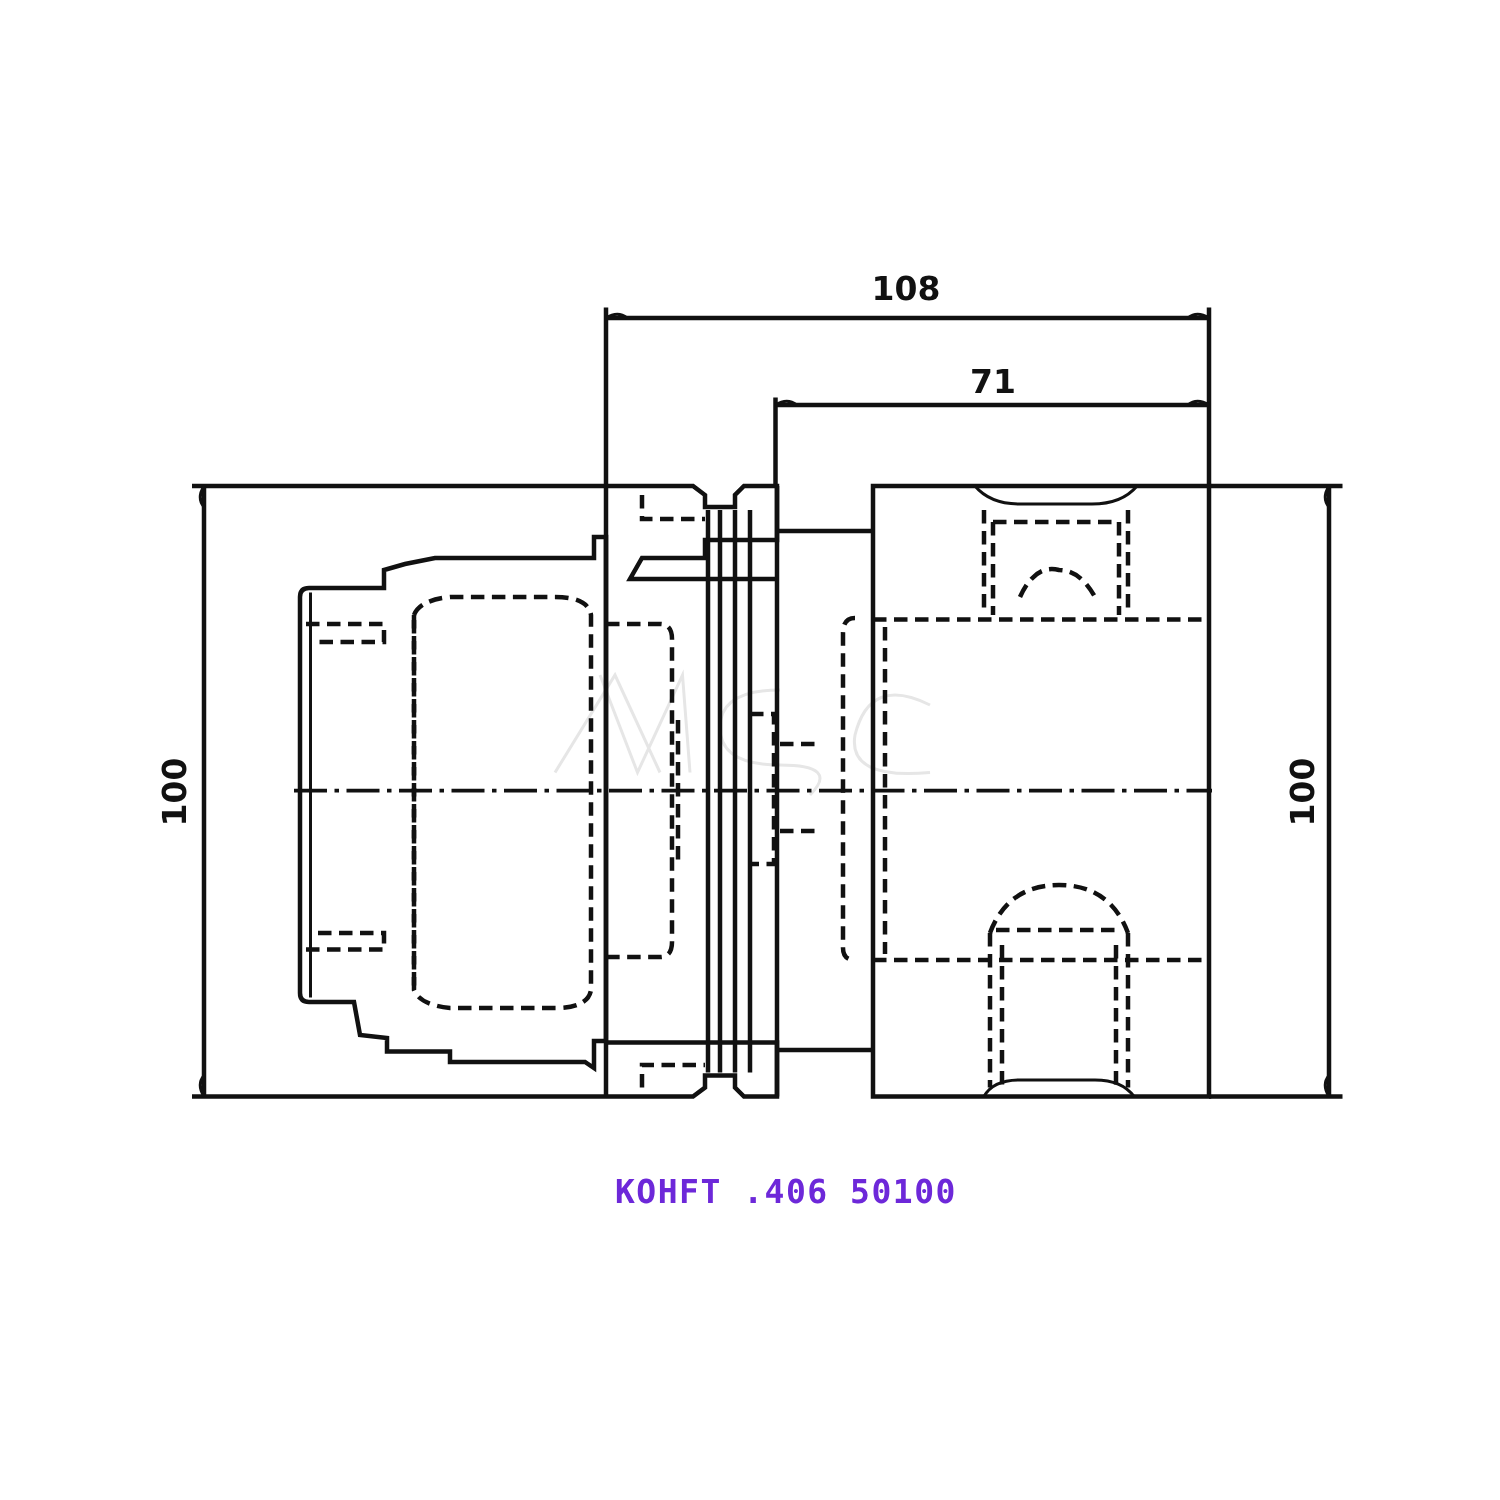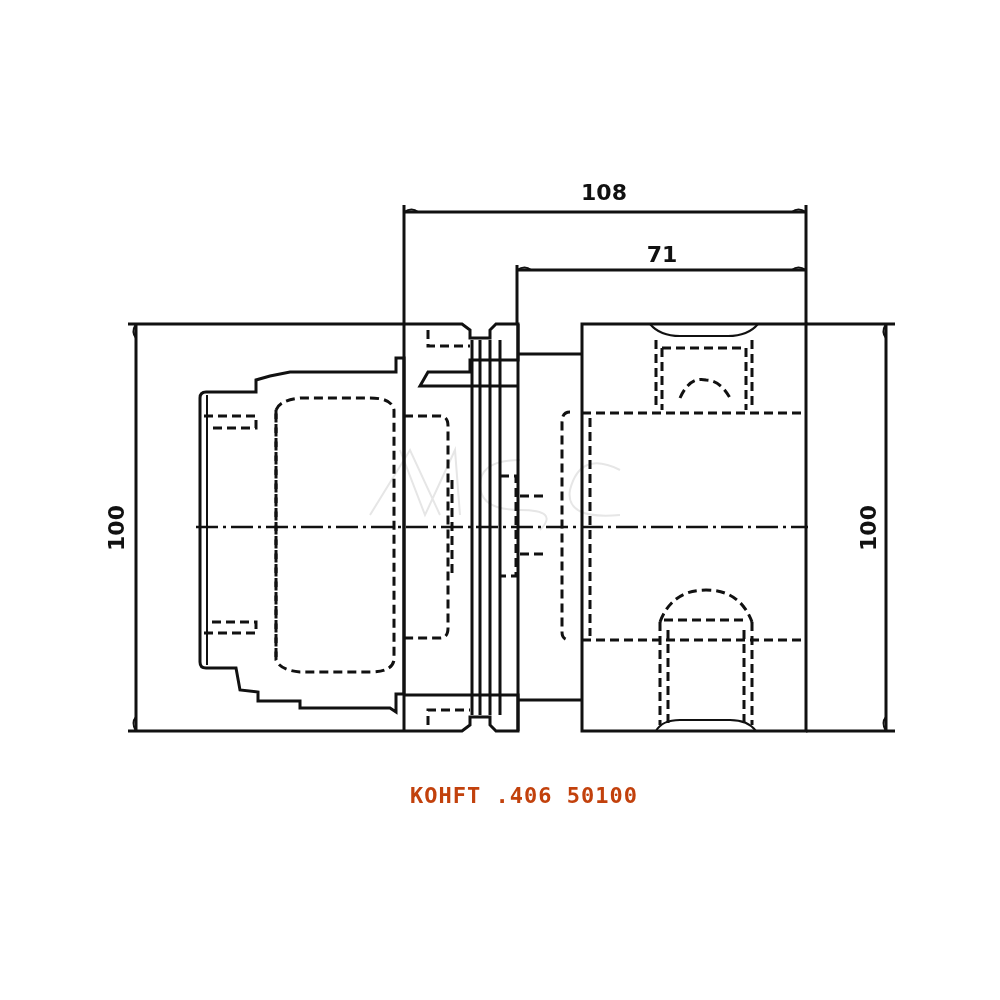--- a/index.html
+++ b/index.html
@@ -1,19 +1,19 @@
 <!DOCTYPE html>
 <html><head>
   <meta charset="utf-8">
   <style>
     html, body { margin: 0; padding: 0; background: #ffffff; }
     body { width: 1000px; height: 1000px; position: relative; overflow: hidden; font-family: "DejaVu Sans", sans-serif; }
     #drawing { position: absolute; left: 0; top: 0; width: 1000px; height: 1000px; }
     .dim-text { font-family: "DejaVu Sans", sans-serif; font-weight: bold; font-size: 22px; fill: #111; }
-    .caption { position: absolute; left: 410px; top: 783px; width: 280px; font-family: "DejaVu Sans Mono", monospace; font-weight: bold; font-size: 22px; letter-spacing: 1px; color: #c2410c; }
+    .caption { position: absolute; left: 410px; top: 783px; width: 280px; font-family: "DejaVu Sans Mono", monospace; font-weight: bold; font-size: 22px; letter-spacing: 1px; color: #6d28d9; }
     .solid { stroke: #111; stroke-width: 3; fill: none; }
     .thin { stroke: #111; stroke-width: 2; fill: none; }
     .hidden { stroke: #111; stroke-width: 3; fill: none; stroke-dasharray: 9 5; }
     .center { stroke: #111; stroke-width: 2.5; fill: none; stroke-dasharray: 22 5 3 5; }
     .watermark { fill: none; stroke: #e6e6e6; stroke-width: 2; }
   </style>
 </head>
 <body>
 
 <svg id="drawing" viewBox="0 0 1000 1000" xmlns="http://www.w3.org/2000/svg">

